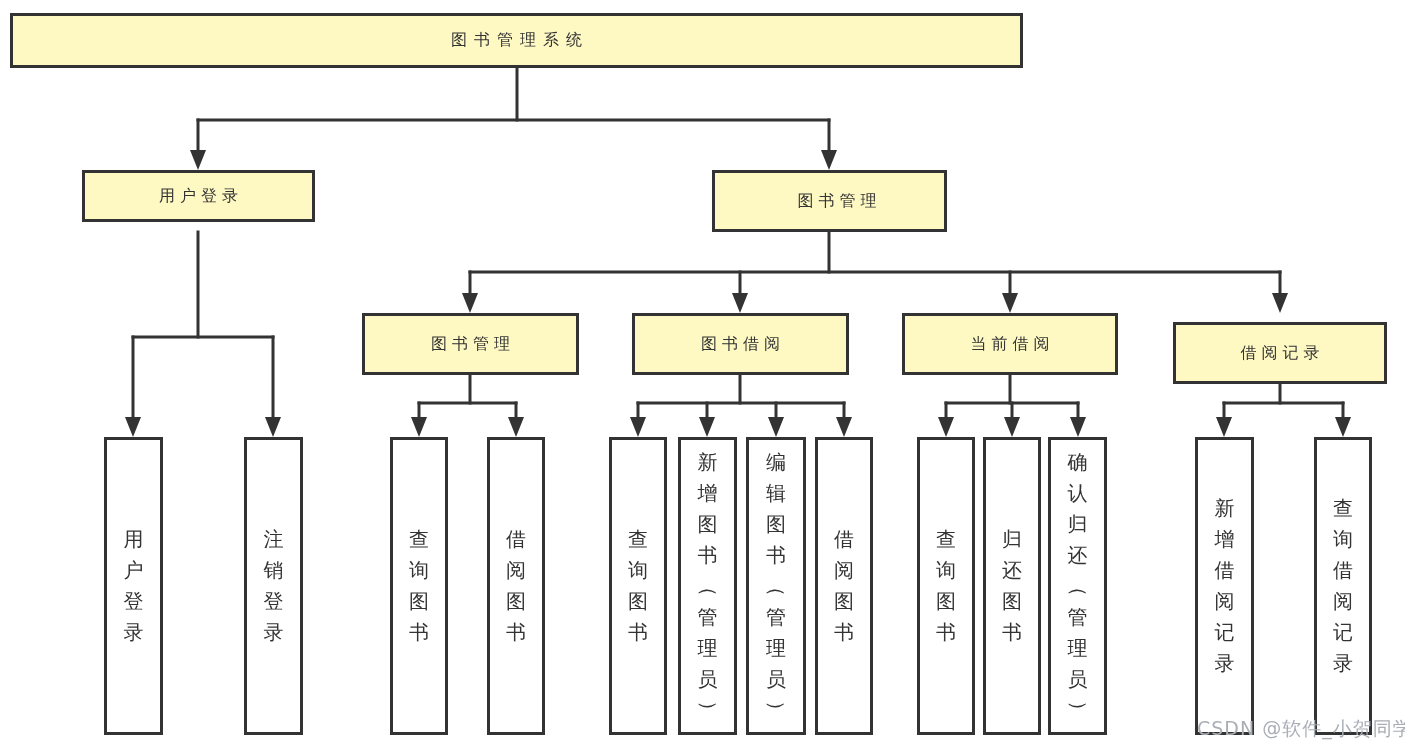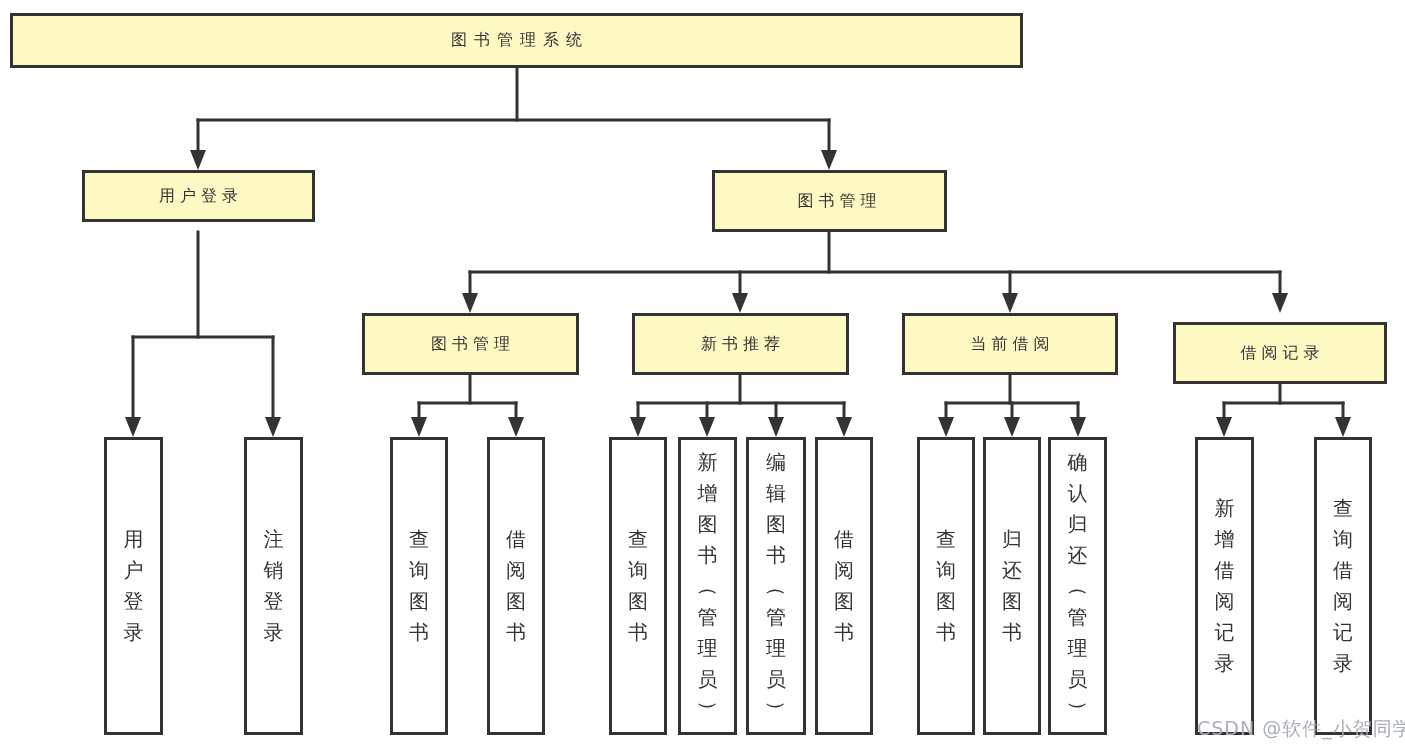--- a/index.html
+++ b/index.html
@@ -87,21 +87,21 @@
       <line x1="1343" y1="403" x2="1343" y2="420" stroke="#333333" stroke-width="3" stroke-linecap="square"></line>
       <polygon points="1335,417 1351,417 1343,437" fill="#333333"></polygon>
     </svg>
 
   <div class="hbox root" style="left:10px; top:13px; width:1013px; height:55px;">图书管理系统</div>
 
   <div class="hbox" style="left:82px; top:170px; width:233px; height:52px;">用户登录</div>
   <div class="hbox" style="left:712px; top:170px; width:235px; height:62px;padding-left:15px;">图书管理</div>
 
   <div class="hbox" style="left:362px; top:313px; width:217px; height:62px;">图书管理</div>
-  <div class="hbox" style="left:632px; top:313px; width:217px; height:62px;">新书推荐</div>
+  <div class="hbox" style="left:632px; top:313px; width:217px; height:62px;">图书借阅</div>
   <div class="hbox" style="left:902px; top:313px; width:216px; height:62px;">当前借阅</div>
   <div class="hbox" style="left:1173px; top:322px; width:214px; height:62px;text-align:right;">借阅记录</div>
 
   <div class="vbox" style="left:104px; top:437px; width:59px; height:298px;">
     <div class="vlabel">
         <span class="vchar">用</span>
         <span class="vchar">户</span>
         <span class="vchar">登</span>
         <span class="vchar">录</span>
       </div>

